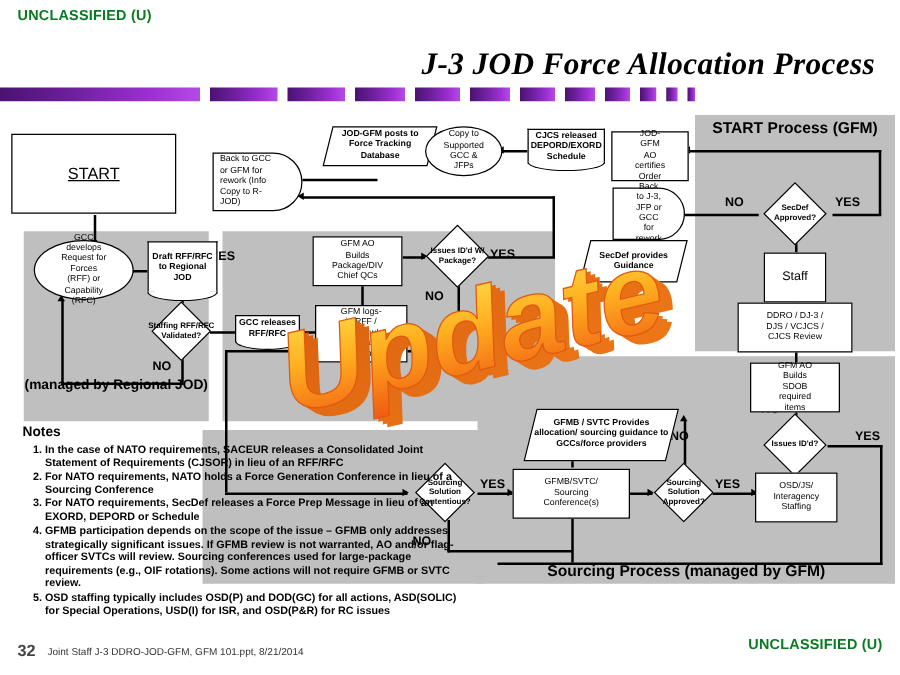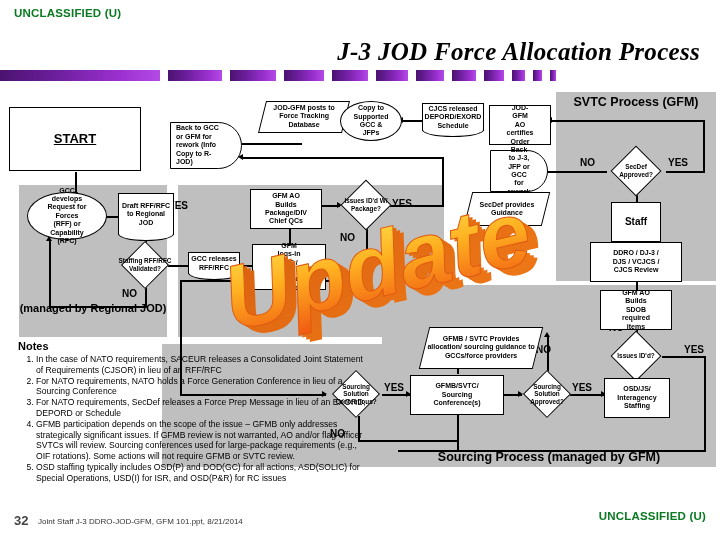--- a/index.html
+++ b/index.html
@@ -46,21 +46,21 @@
   }
   #label-validation{left:19px;top:302px;width:148px;font-size:11px;line-height:13px;}
   #label-sdob{left:556px;top:95px;width:160px;font-size:12.5px;}
   #label-sourcing{left:382px;top:450px;width:334px;font-size:12.5px;}
 
   
   .shape{
     position:absolute;box-sizing:border-box;
     background:#fff;border:1.3px solid #000;
     display:flex;align-items:center;justify-content:center;
-    text-align:center;font-weight:bold;font-size:7px;line-height:8.4px;
+    text-align:center;font-weight:normal;font-size:7px;line-height:8.4px;
     padding:19px;
   }
   .shape.rect{border-radius:0;}
   .shape.start{font-size:8px;line-height:9.6px;border-width:1.6px;}
   .shape.start .t1{font-size:13px;text-decoration:underline;display:block;margin-bottom:1px;}
   .shape.stadium{border-radius:50% / 50%;}
   .shape.rounded-r{border-radius:0 60px 60px 0;}
   .shape.big{font-size:10px;line-height:12px;}
 
   
@@ -115,21 +115,21 @@
     left:246px;top:200px;width:270px;height:140px;
     pointer-events:none;
   }
   #update-stamp svg{width:100%;height:100%;overflow:visible;}
 
   
   #notes{left:18px;top:340px;width:352px;}
   #notes-title{font-size:11px;font-weight:bold;margin-bottom:2px;}
   #notes ol{margin:0;padding-left:18px;}
   #notes li{
-    font-size:8.6px;line-height:10.6px;font-weight:normal;margin-bottom:.5px;
+    font-size:8.6px;line-height:10.6px;font-weight:bold;margin-bottom:.5px;
   }
 
   
   #slide-number{left:14px;bottom:12px;font-size:13px;font-weight:bold;color:#444;}
   #footer-source{left:38px;bottom:14px;font-size:8px;color:#333;}
 </style>
 </head>
 <body>
 
 <div class="abs" id="classification-top">UNCLASSIFIED (U)</div>
@@ -152,21 +152,21 @@
 
 <div class="abs panel" id="panel-validation"></div>
 <div class="abs panel" id="panel-gfm-mid"></div>
 <div class="abs panel" id="panel-sdob"></div>
 <div class="abs panel" id="panel-sourcing-left"></div>
 <div class="abs panel" id="panel-sourcing"></div>
 
 <div class="panel-label" id="label-validation">
   <div>(managed by Regional JOD)</div>
 </div>
-<div class="panel-label" id="label-sdob">SVTC Process (GFM)</div>
+<div class="panel-label" id="label-sdob">START Process (GFM)</div>
 <div class="panel-label" id="label-sourcing">Sourcing Process (managed by GFM)</div>
 
 <div class="ln lv" style="left:75px;top:172px;height:22px;"></div>
 <div class="arw arw-d" style="left:72.4px;top:192px;"></div>
 
 <div class="ln lh" style="left:105px;top:216px;width:22px;"></div>
 
 <div class="ln lv" style="left:145px;top:238px;height:16px;"></div>
 <div class="arw arw-d" style="left:142.4px;top:251px;"></div>
 

